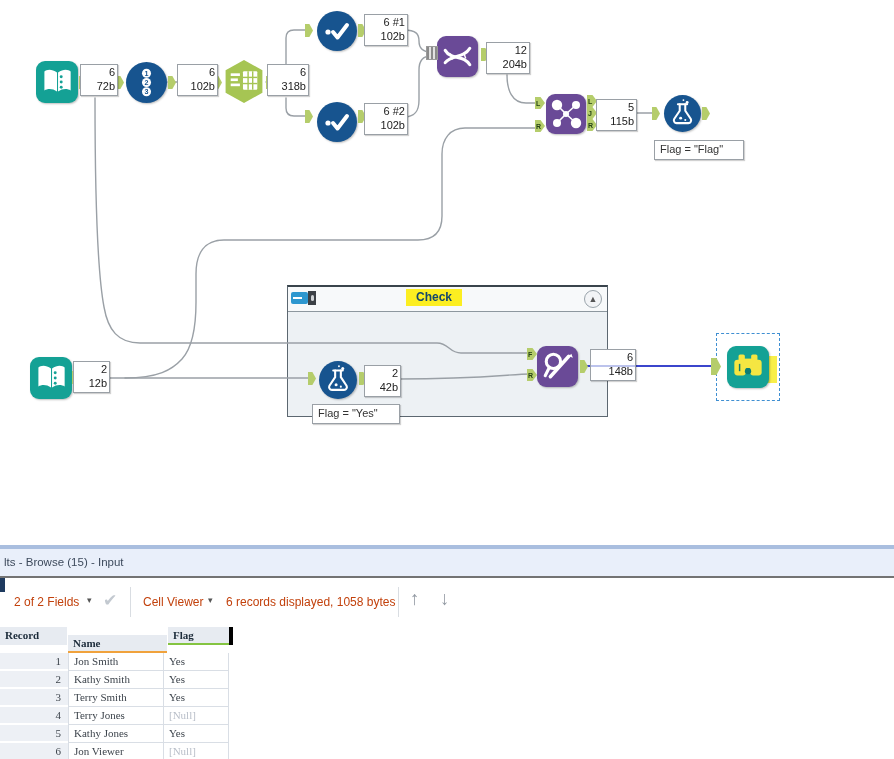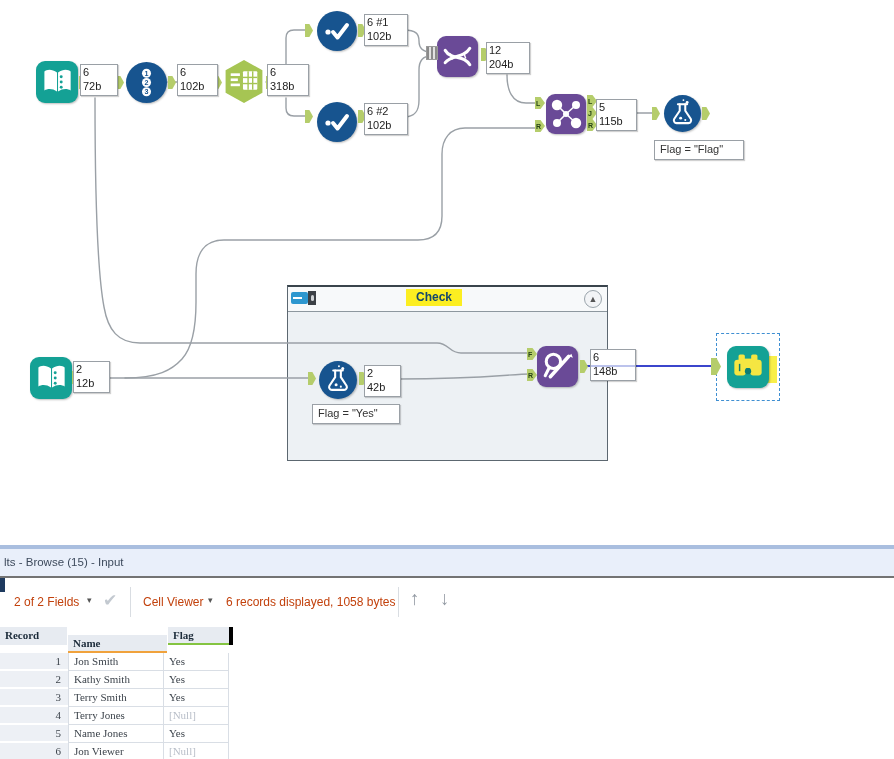--- a/index.html
+++ b/index.html
@@ -5,31 +5,31 @@
   html,body{margin:0;padding:0;background:#fff;width:894px;height:759px;overflow:hidden;
     font-family:"Liberation Sans", sans-serif;}
   #stage{position:relative;width:894px;height:759px;background:#fff;}
   
   #canvas{position:absolute;left:0;top:0;width:894px;height:545px;background:#fff;}
   #wires{position:absolute;left:0;top:0;z-index:1;}
   .tool{position:absolute;z-index:2;}
   .tsq{border-radius:9px;box-shadow:1px 1px 2px rgba(0,0,0,.25);}
   .tcr{border-radius:50%;box-shadow:1px 1px 2px rgba(0,0,0,.25);}
   .ann{position:absolute;background:#fff;border:1px solid #9aa0a6;box-shadow:1px 1px 1px rgba(0,0,0,.18);
-    font-size:11px;line-height:1.25;text-align:left;white-space:pre-line;color:#222;
+    font-size:11px;line-height:1.25;text-align:right;white-space:pre-line;color:#222;
     padding:1px 2px;z-index:3;}
   .ann.expr{white-space:nowrap;text-align:left;padding:2px 5px;font-size:11px;color:#333;}
   .anchor{position:absolute;width:8px;height:13px;background:#b5cd6b;z-index:2;
     clip-path:polygon(0 0,55% 0,100% 50%,55% 100%,0 100%);}
   .anchor.lab{display:flex;align-items:center;justify-content:flex-start;padding-left:1px;
     font-size:7px;font-weight:bold;color:#234213;width:10px;height:12px;box-sizing:border-box;}
   .multi-in{position:absolute;width:10px;height:12px;z-index:2;
     background:repeating-linear-gradient(90deg,#8a8a8a 0 2px,#e2e2e2 2px 4px);border:1px solid #9a9a9a;}
   
-  #tool-container{position:absolute;left:287px;top:285px;width:321px;height:176px;
+  #tool-container{position:absolute;left:287px;top:285px;width:321px;height:132px;
     background:#edf1f4;border:1px solid #5c6770;border-top:2px solid #39444c;z-index:0;box-sizing:border-box;}
   #container-header{position:absolute;left:0;top:0;width:100%;height:24px;background:#f7f9fa;
     border-bottom:1px solid #8d979e;}
   #container-title{position:absolute;left:118px;top:2px;width:56px;height:17px;background:#fcee21;
     font-size:12px;font-weight:bold;color:#14466b;text-align:center;line-height:17px;}
   #container-toggle{position:absolute;left:3px;top:4px;width:26px;height:14px;}
   .tg-blue{position:absolute;left:0;top:1px;width:17px;height:12px;background:#2d97cf;border-radius:2px;}
   .tg-blue:after{content:"";position:absolute;left:2px;top:5px;width:9px;height:2px;background:#fff;}
   .tg-dark{position:absolute;left:17px;top:0;width:8px;height:14px;background:#3c4146;}
   .tg-dark:after{content:"";position:absolute;left:2.5px;top:4px;width:3px;height:6px;background:#cfd3d6;border-radius:2px;}
@@ -332,21 +332,21 @@
       <div class="dcell c-name">Terry Smith</div>
       <div class="dcell c-flag">Yes</div>
     </div>
     <div class="drow">
       <div class="dcell c-record">4</div>
       <div class="dcell c-name">Terry Jones</div>
       <div class="dcell c-flag null-val">[Null]</div>
     </div>
     <div class="drow">
       <div class="dcell c-record">5</div>
-      <div class="dcell c-name">Name Jones</div>
+      <div class="dcell c-name">Kathy Jones</div>
       <div class="dcell c-flag">Yes</div>
     </div>
     <div class="drow">
       <div class="dcell c-record">6</div>
       <div class="dcell c-name">Jon Viewer</div>
       <div class="dcell c-flag null-val">[Null]</div>
     </div>
   </div>
 
 </div>

